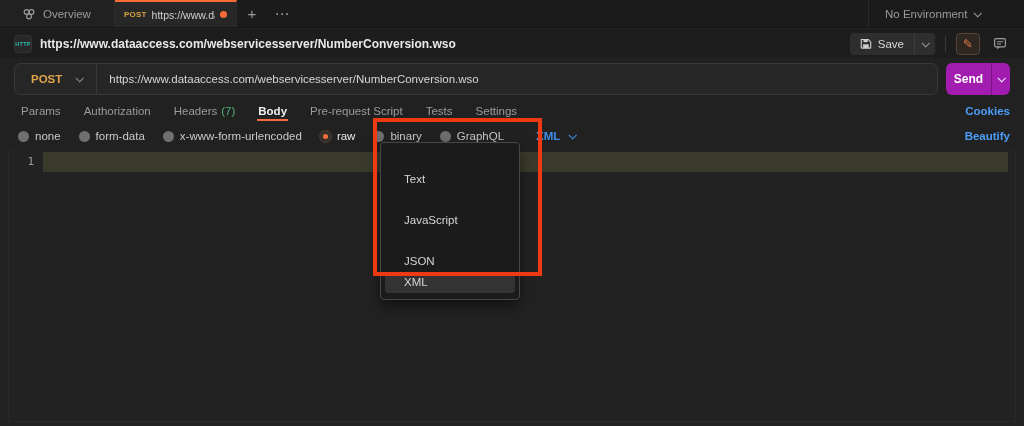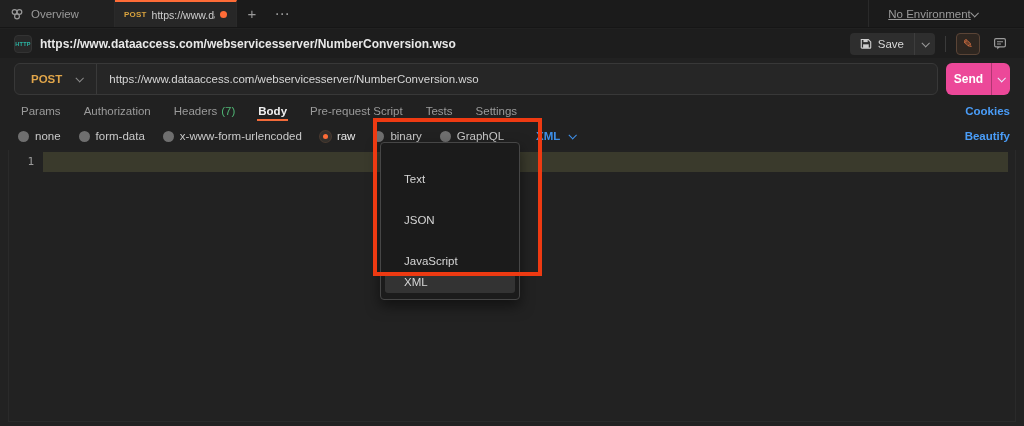--- a/index.html
+++ b/index.html
@@ -6,31 +6,31 @@
   html,body { background:#151515; }
   body { font-family:"Liberation Sans","DejaVu Sans",sans-serif; }
   .app {
     position:relative; width:1024px; height:426px;
     background:#212121; color:#c9c9c9; overflow:hidden; font-size:11.5px;
   }
 
   
   .topbar { position:absolute; left:0; top:0; right:0; height:28px;
     background:#1b1b1b; display:flex; align-items:stretch; border-bottom:1px solid #161616; }
-  .wtab { display:flex; align-items:center; gap:7px; padding:0 10px;
+  .wtab { display:flex; align-items:center; gap:7px; padding:0 22px;
     border-right:1px solid #2a2a2a; color:#9a9a9a; cursor:default; }
   .wtab.overview { width:115px; background:#212121; }
   .wtab.request { width:122px; background:#272727; border-top:2px solid #ff6c37; padding:0 9px; gap:5px; }
   .wtab.request .tab-method { color:#d9a33e; font-size:8px; font-weight:bold; letter-spacing:.2px; }
   .wtab.request .tab-url { color:#cfcfcf; font-size:10.5px; white-space:nowrap; overflow:hidden; max-width:72px; }
   .unsaved-dot { width:7px; height:7px; border-radius:50%; background:#ff6c37; flex:0 0 auto; }
   .bar-btn { width:30px; display:flex; align-items:center; justify-content:center;
     color:#9a9a9a; font-size:15px; }
   .env-area { margin-left:auto; width:156px; border-left:1px solid #2a2a2a;
-    display:flex; align-items:center; justify-content:center; padding:0 44px 0 16px; color:#9a9a9a;text-decoration:underline; }
+    display:flex; align-items:center; justify-content:space-between; padding:0 44px 0 16px; color:#9a9a9a; }
   .chev { display:inline-block; width:6px; height:6px; border-right:1.5px solid currentColor;
     border-bottom:1.5px solid currentColor; transform:rotate(45deg) translateY(-1px); }
 
   
   .title-row { position:absolute; left:0; top:29px; right:0; height:29px;
     background:#1d1d1d; display:flex; align-items:center; padding:0 12px 0 14px; }
   .http-icon { width:18px; height:18px; border-radius:4px; background:#282828;
     display:flex; align-items:center; justify-content:center; margin-right:8px;
     color:#2bb7a6; font-size:5.5px; font-weight:bold; letter-spacing:.3px;
     border:1px solid #333; }
@@ -48,21 +48,21 @@
   .url-row { position:absolute; left:0; top:58px; right:0; height:42px;
     display:flex; align-items:center; padding:0 14px; }
   .url-input { flex:1; height:32px; background:#262626; border:1px solid #383838;
     border-radius:6px; display:flex; align-items:center; overflow:hidden; }
   .method-select { display:flex; align-items:center; gap:14px; padding:0 14px 0 16px;
     color:#e0a54a; font-weight:bold; font-size:11.5px; height:100%; }
   .method-select .chev { color:#8a8a8a; }
   .url-divider { width:1px; align-self:stretch; background:#3a3a3a; }
   .url-text { padding:0 12px; color:#d6d6d6; font-size:11.5px; white-space:nowrap; }
   .send-btn { margin-left:8px; width:64px; height:32px; border-radius:6px;
-    background:#ec4899; display:flex; align-items:stretch; overflow:hidden; }
+    background:#a21caf; display:flex; align-items:stretch; overflow:hidden; }
   .send-main { flex:1; display:flex; align-items:center; justify-content:center;
     color:#fff; font-weight:bold; font-size:12px; }
   .send-chev { width:19px; display:flex; align-items:center; justify-content:center;
     border-left:1px solid rgba(0,0,0,.25); color:#e8f0ff; }
 
   
   .tabs-row { position:absolute; left:0; top:100px; right:0; height:22px;
     display:flex; align-items:center; padding:0 14px 0 20px; gap:21px; color:#9b9b9b; }
   .rtab { display:flex; align-items:center; gap:4px; padding:3px 1px; }
   .rtab.active { color:#f0f0f0; font-weight:bold; border-bottom:2px solid #f26b3a; padding-bottom:2px; margin-top:1px; }
@@ -238,20 +238,20 @@
   </div>
 
   <div class="editor">
     <div class="editor-frame"></div>
     <div class="line-highlight"></div>
     <div class="gutter-num">1</div>
   </div>
 
   <div class="lang-menu">
     <div class="menu-item">Text</div>
+    <div class="menu-item">JavaScript</div>
     <div class="menu-item">JSON</div>
-    <div class="menu-item">JavaScript</div>
     <div class="menu-item selected">XML</div>
   </div>
 
   <div class="annotation"></div>
 
 </div>
 
 </body></html>

